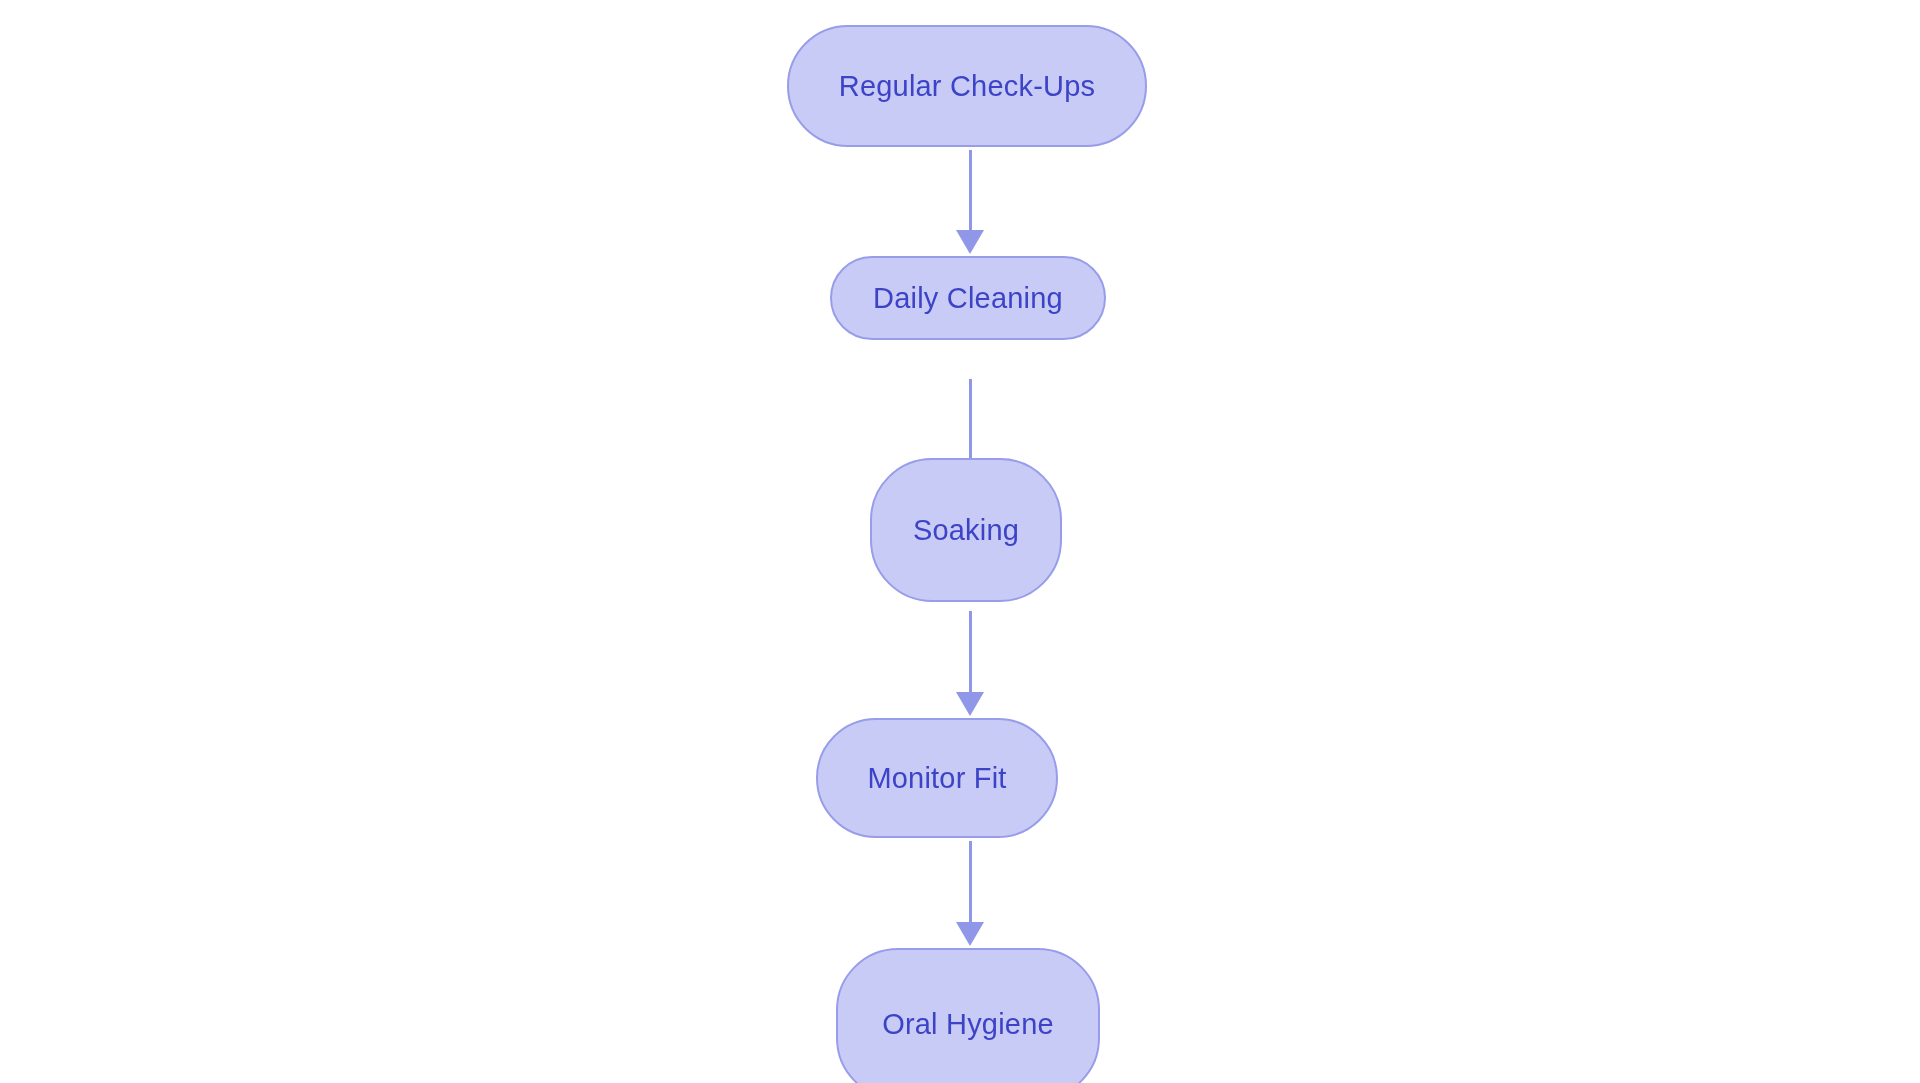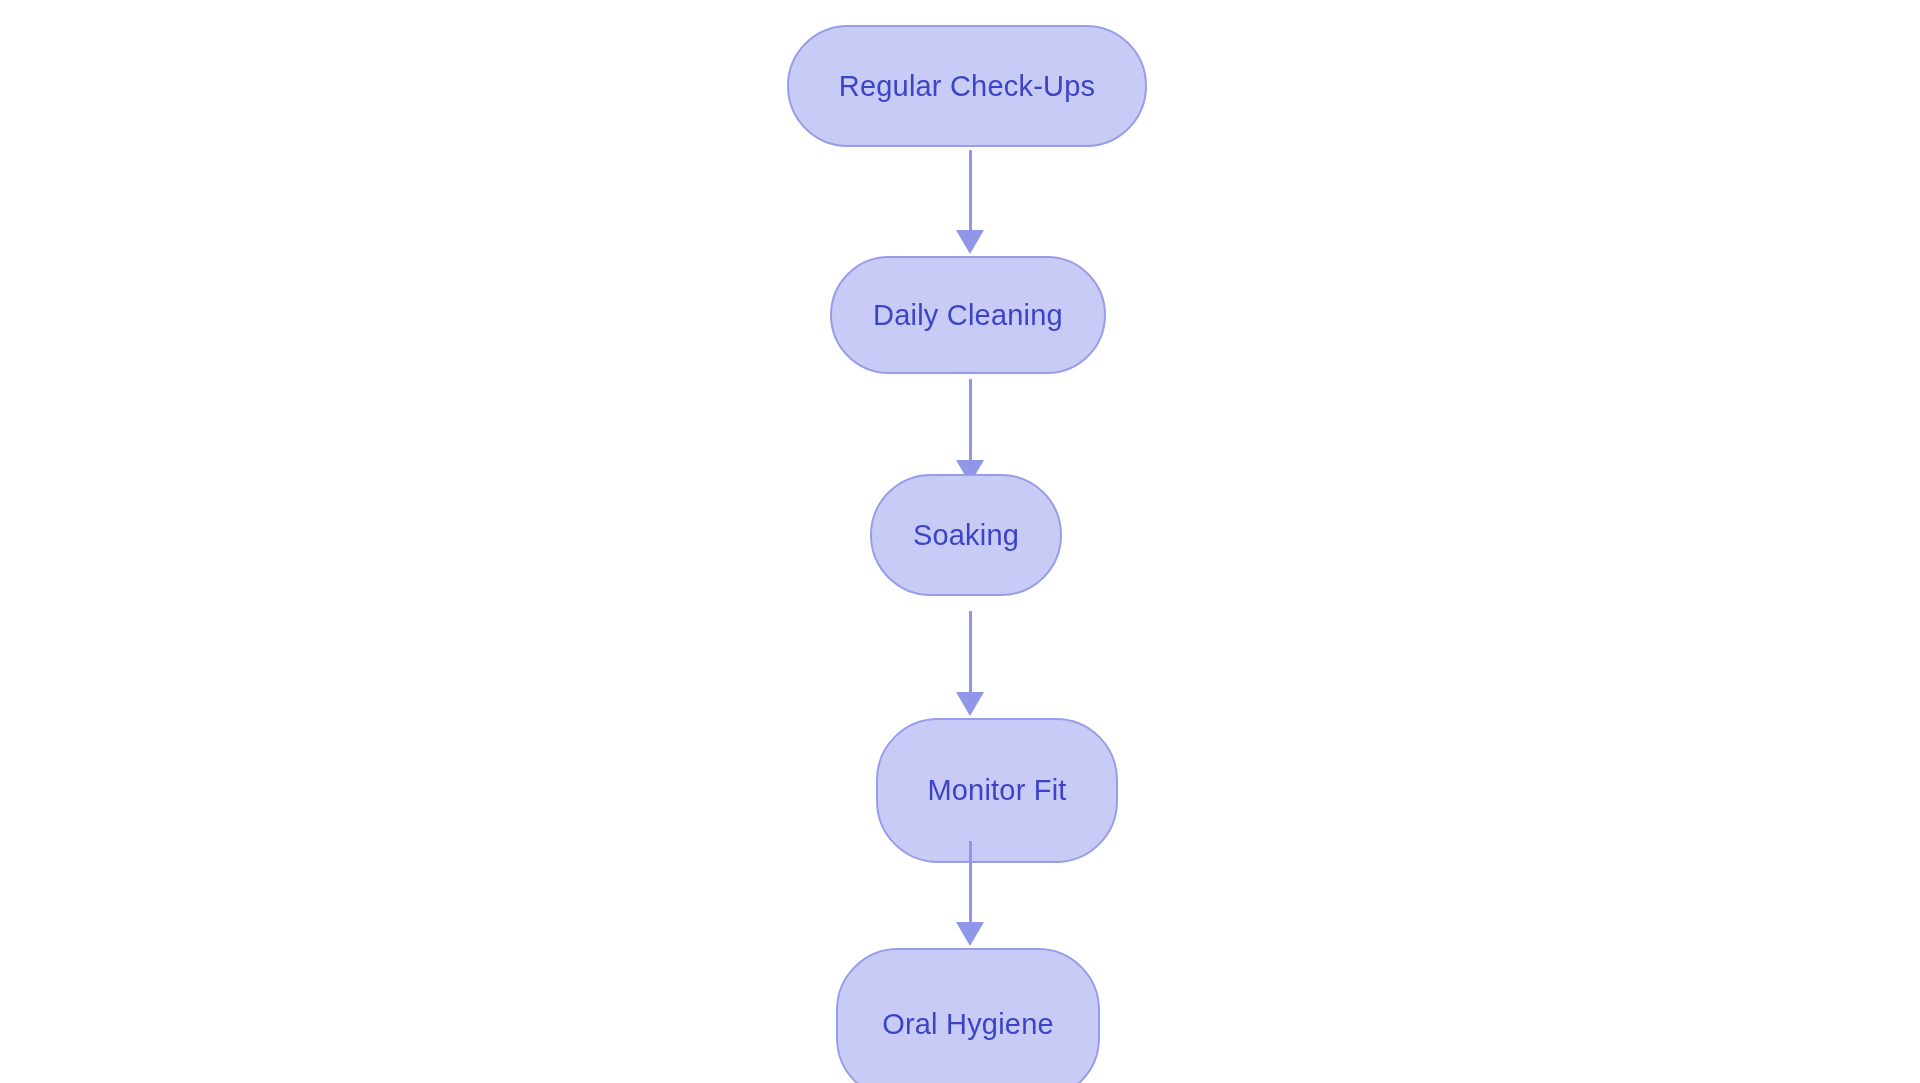--- a/index.html
+++ b/index.html
@@ -24,23 +24,23 @@
     border:2px solid var(--node-border);
     border-radius:62px;
   }
   .node-label{
     color:var(--text);
     font-size:29px;
     letter-spacing:0.2px;
     white-space:nowrap;
   }
   .node-1{left:779px;top:17px;width:360px;height:122px;}
-  .node-2{left:822px;top:248px;width:276px;height:118px;}
-  .node-3{left:862px;top:466px;width:192px;height:122px;text-align:right;}
-  .node-4{left:868px;top:710px;width:242px;height:145px;}
+  .node-2{left:822px;top:248px;width:276px;height:84px;}
+  .node-3{left:862px;top:450px;width:192px;height:144px;text-align:right;}
+  .node-4{left:808px;top:710px;width:242px;height:120px;}
   .node-5{left:828px;top:940px;width:264px;height:152px;}
 
   .arrow{position:absolute;left:946px;width:28px;}
   .arrow-1{top:140px;height:108px;}
   .arrow-2{top:369px;height:109px;}
   .arrow-3{top:601px;height:109px;}
   .arrow-4{top:831px;height:109px;}
   .arrow-line{
     position:absolute;
     left:12.5px;

